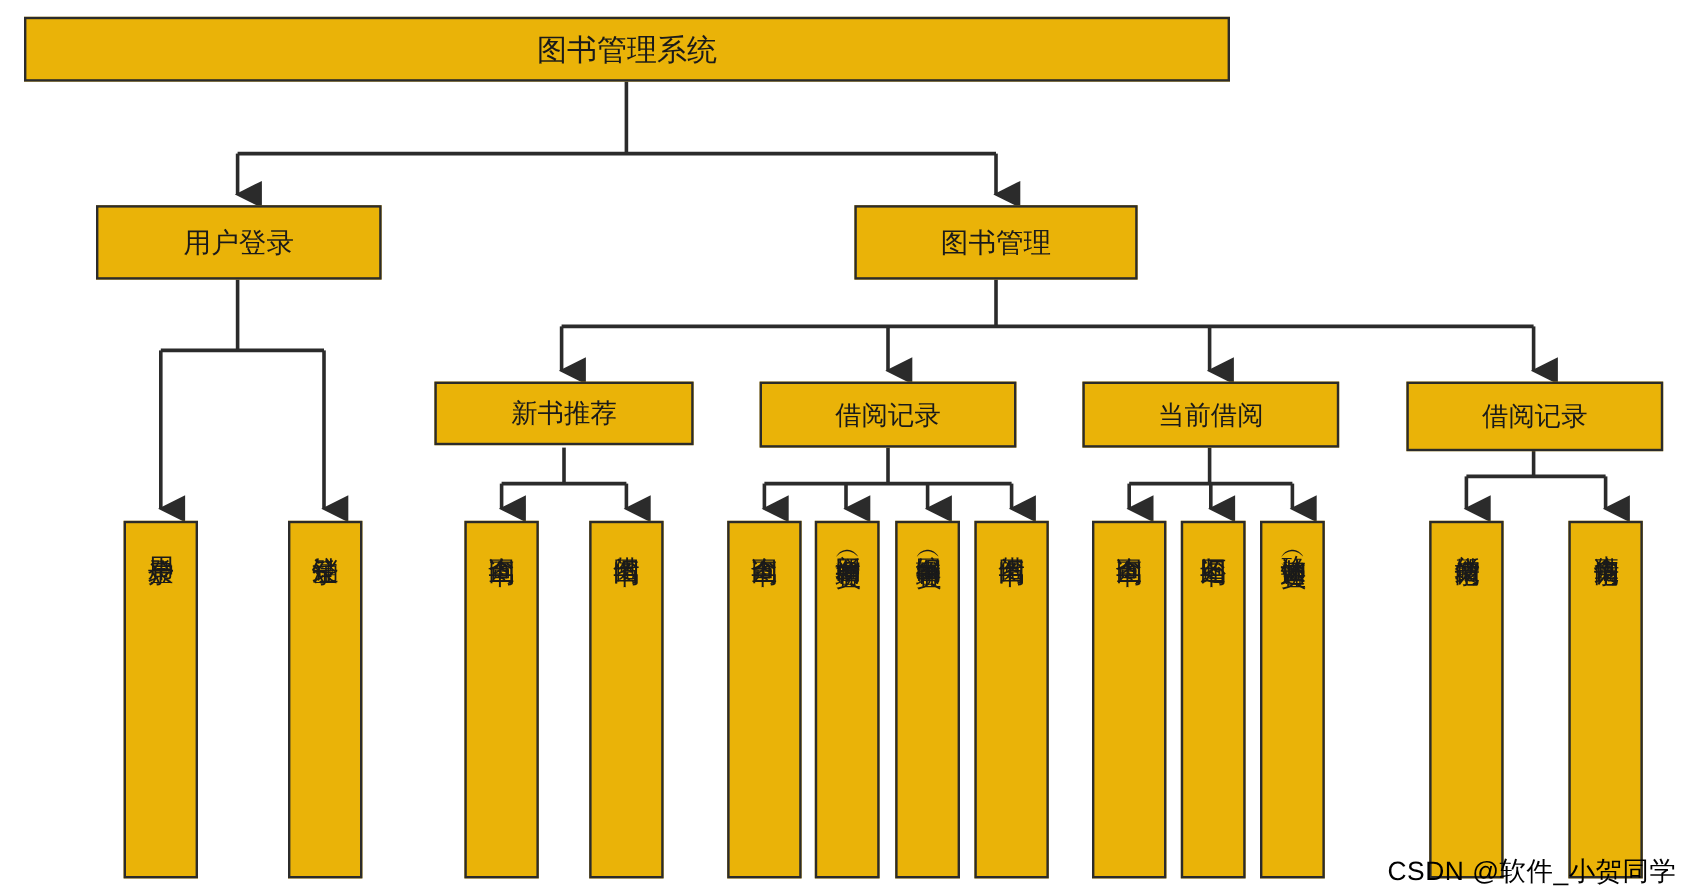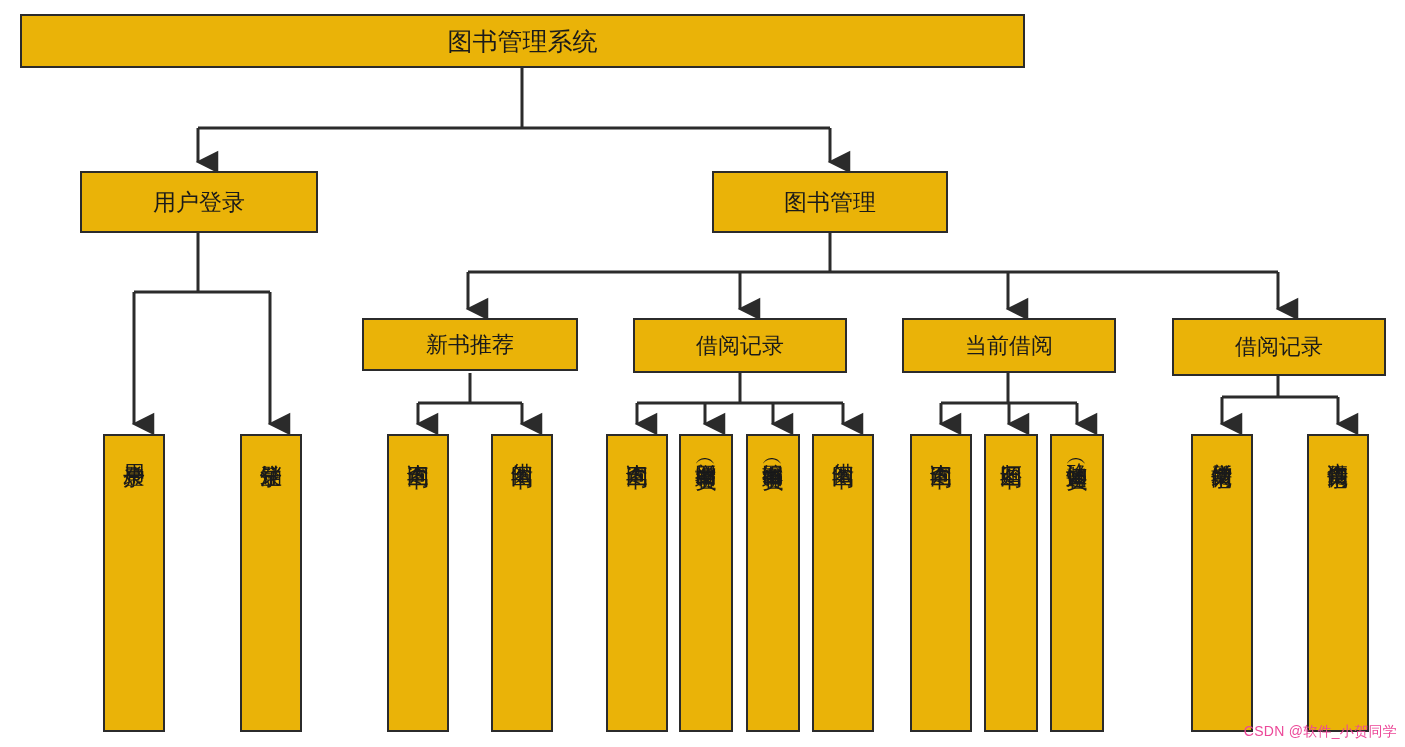--- a/index.html
+++ b/index.html
@@ -60,22 +60,22 @@
     color: #1a1a1a;
   }
   .vtext.tall {
     font-size: 21px;
     line-height: 1.22;
   }
   .watermark {
     position: absolute;
     right: 8px;
     bottom: 6px;
-    font-size: 14px;
-    color: #ec4899;
+    font-size: 22px;
+    color: #000000;
     white-space: nowrap;
     letter-spacing: 0.02em;
   }
 </style>
 </head>
 <body>
 
 <div id="canvas">
 
   <svg id="wires" viewBox="0 0 1405 747">

